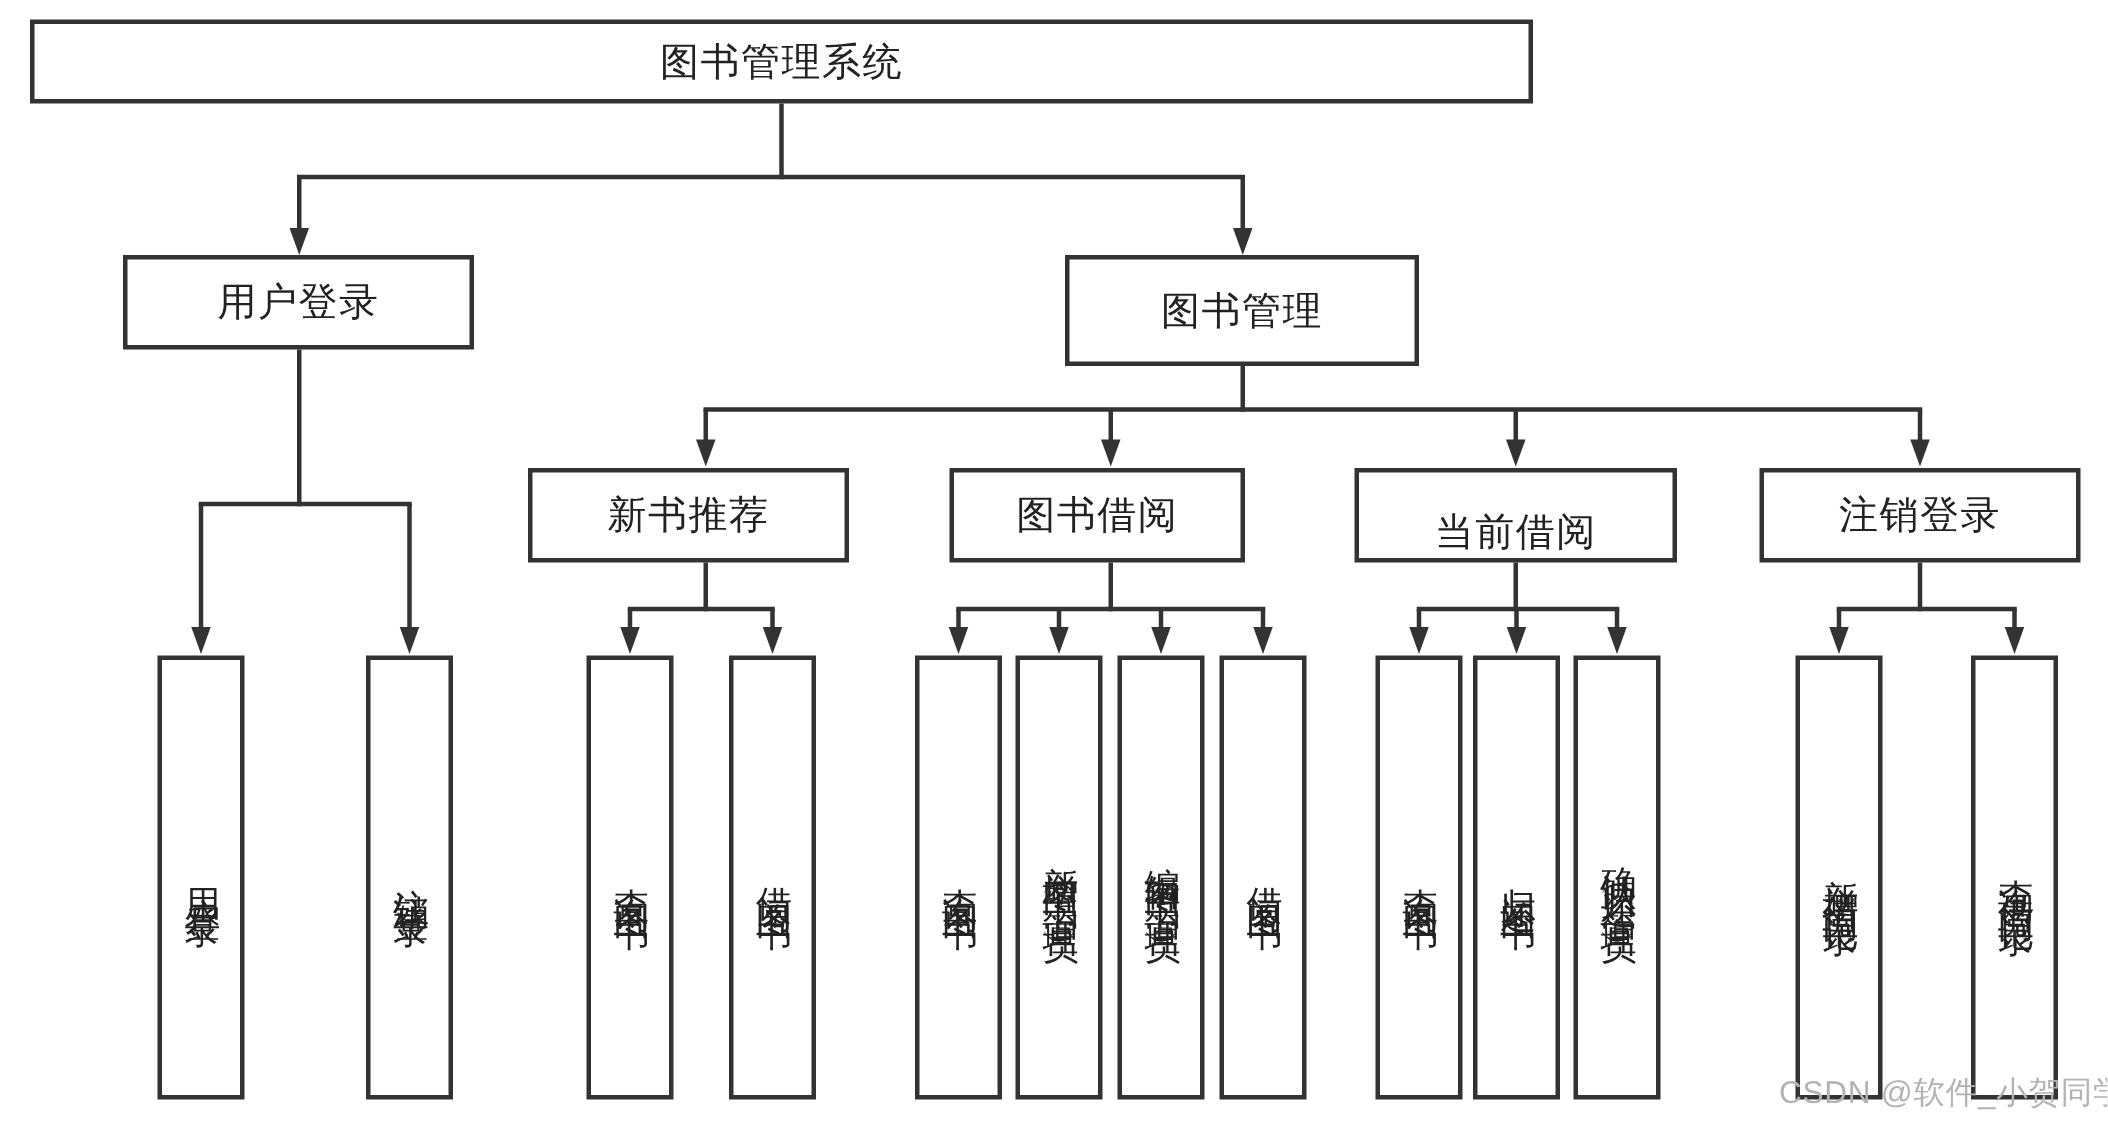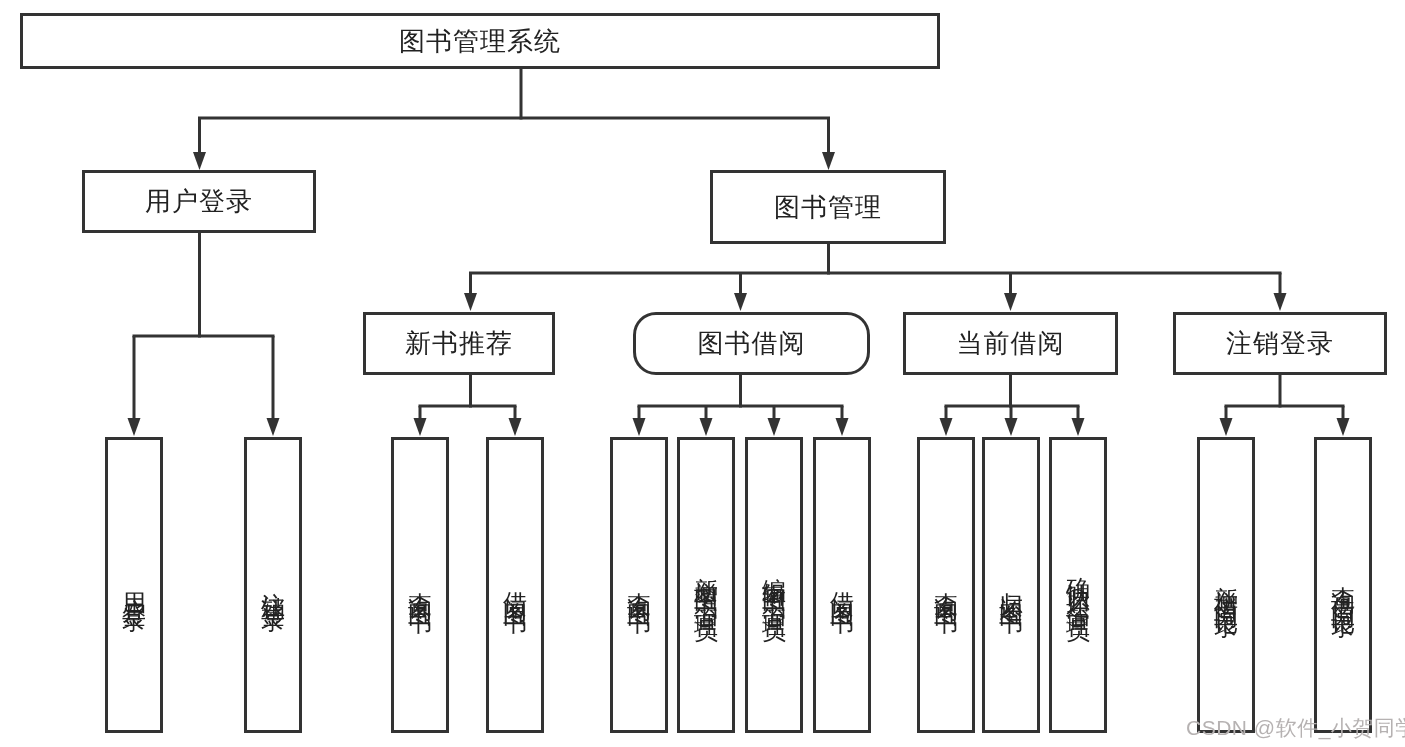--- a/index.html
+++ b/index.html
@@ -106,38 +106,38 @@
       <line x1="1011" y1="406" x2="1011" y2="422" stroke="#333333" stroke-width="3"></line>
       <polygon points="1004.5,418 1017.5,418 1011,436" fill="#333333"></polygon>
       <line x1="1078" y1="406" x2="1078" y2="422" stroke="#333333" stroke-width="3"></line>
       <polygon points="1071.5,418 1084.5,418 1078,436" fill="#333333"></polygon>
       <line x1="1226" y1="406" x2="1226" y2="422" stroke="#333333" stroke-width="3"></line>
       <polygon points="1219.5,418 1232.5,418 1226,436" fill="#333333"></polygon>
       <line x1="1343" y1="406" x2="1343" y2="422" stroke="#333333" stroke-width="3"></line>
       <polygon points="1336.5,418 1349.5,418 1343,436" fill="#333333"></polygon>
     </svg>
 
-  <div class="box root-box" style="left:20px; top:13px; width:920px; height:56px;">
+  <div class="box root-box" style="left:20px; top:13px; width:1002px; height:56px;">
     <span class="h-label">图书管理系统</span>
   </div>
 
   <div class="box" style="left:82px; top:170px; width:234px; height:63px;">
     <span class="h-label">用户登录</span>
   </div>
   <div class="box" style="left:710px; top:170px; width:236px; height:74px;">
     <span class="h-label">图书管理</span>
   </div>
 
-  <div class="box" style="left:363px; top:312px; width:192px; height:63px;">
+  <div class="box" style="left:352px; top:312px; width:214px; height:63px;">
     <span class="h-label">新书推荐</span>
   </div>
-  <div class="box" style="left:633px; top:312px; width:237px; height:63px;border-radius:23px;">
+  <div class="box" style="left:633px; top:312px; width:197px; height:63px;">
     <span class="h-label">图书借阅</span>
   </div>
-  <div class="box" style="left:903px; top:312px; width:215px; height:63px;">
+  <div class="box" style="left:903px; top:312px; width:215px; height:63px;align-items:flex-end;">
     <span class="h-label">当前借阅</span>
   </div>
   <div class="box" style="left:1173px; top:312px; width:214px; height:63px;">
     <span class="h-label">注销登录</span>
   </div>
 
   <div class="box leaf" style="left:105px; top:437px; width:58px; height:296px;">
     <span class="v-label">用户登录</span>
   </div>
   <div class="box leaf" style="left:244px; top:437px; width:58px; height:296px;">

